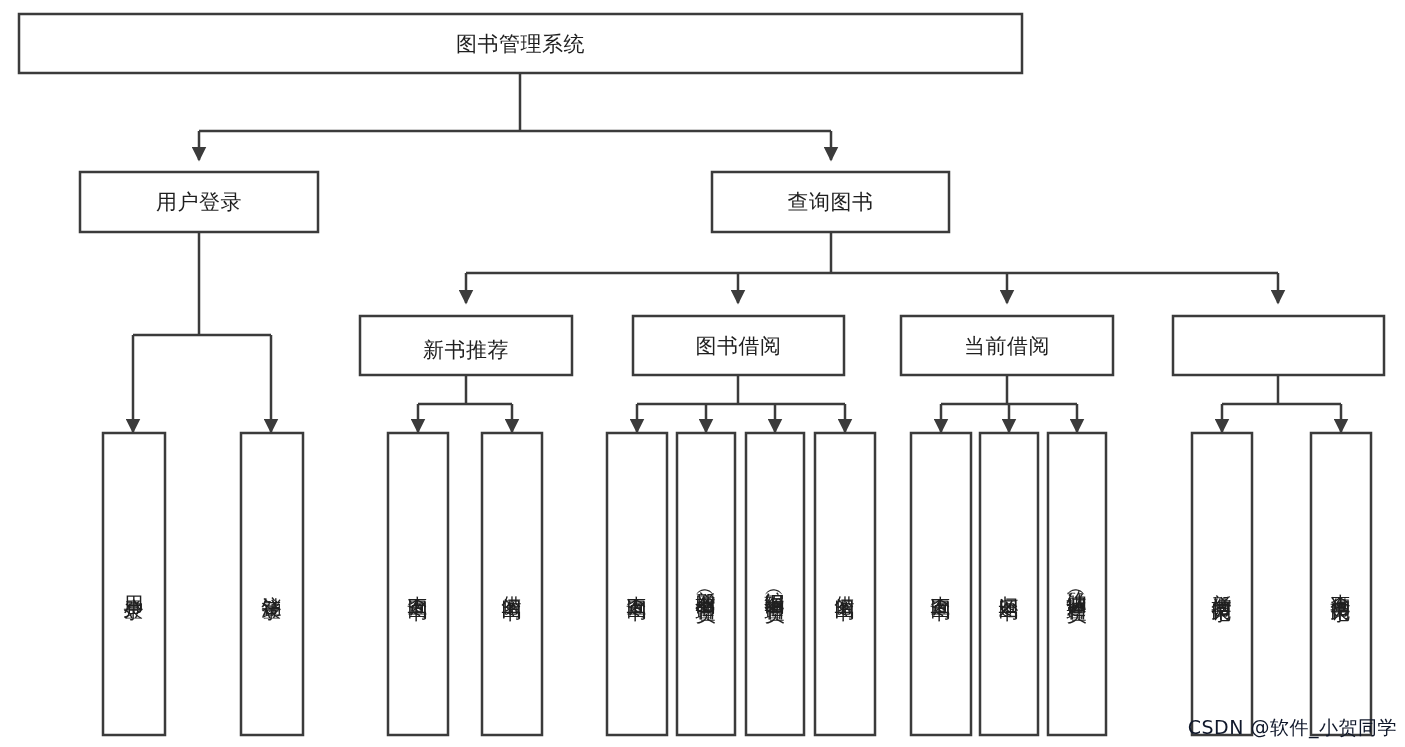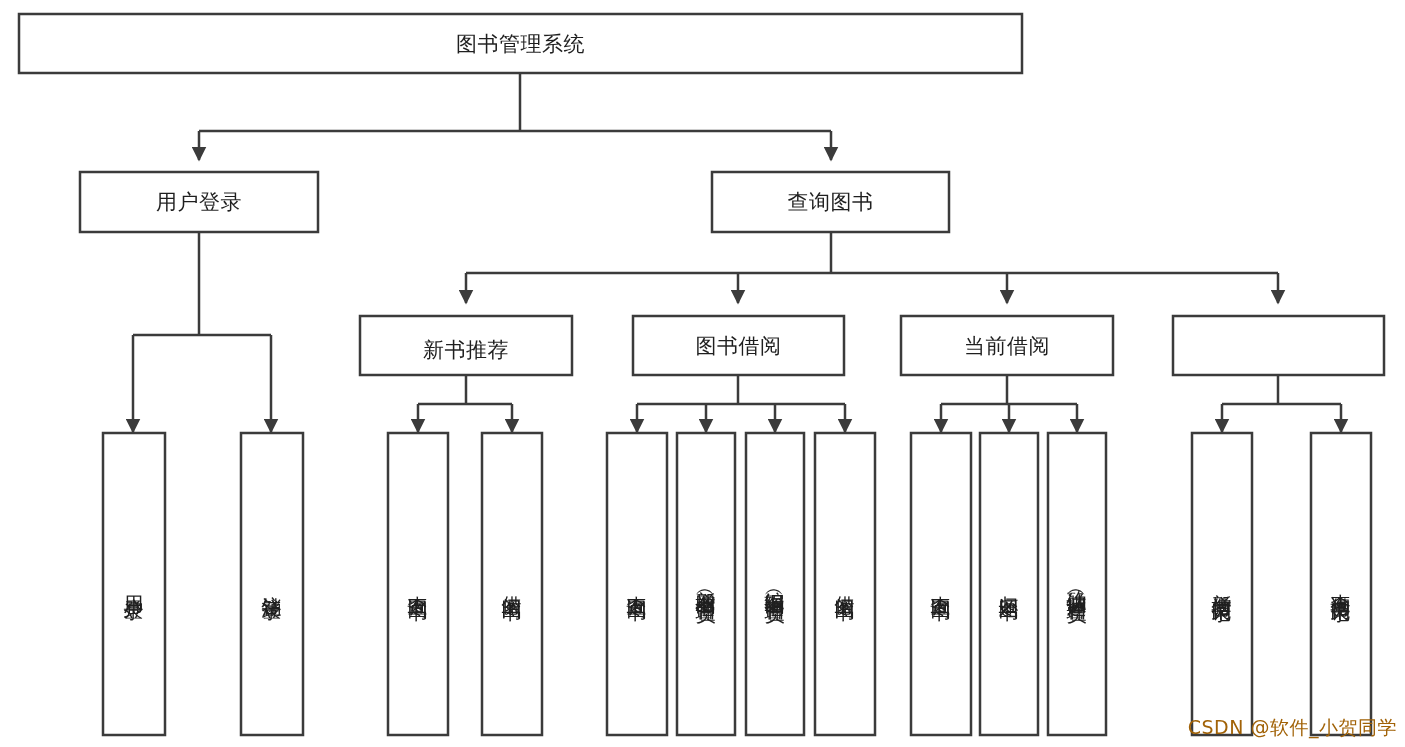--- a/index.html
+++ b/index.html
@@ -45,21 +45,21 @@
     writing-mode: vertical-rl;
     text-orientation: upright;
     letter-spacing: 2px;
     line-height: 1;
     pointer-events: none;
   }
   .watermark {
     position: absolute;
     right: 8px;
     bottom: 6px;
-    color: #a16207;
+    color: #0f172a;
     font-size: 19px;
     letter-spacing: 0.5px;
     white-space: nowrap;
   }
 </style>
 </head>
 <body>
 
 <div id="canvas">
 

